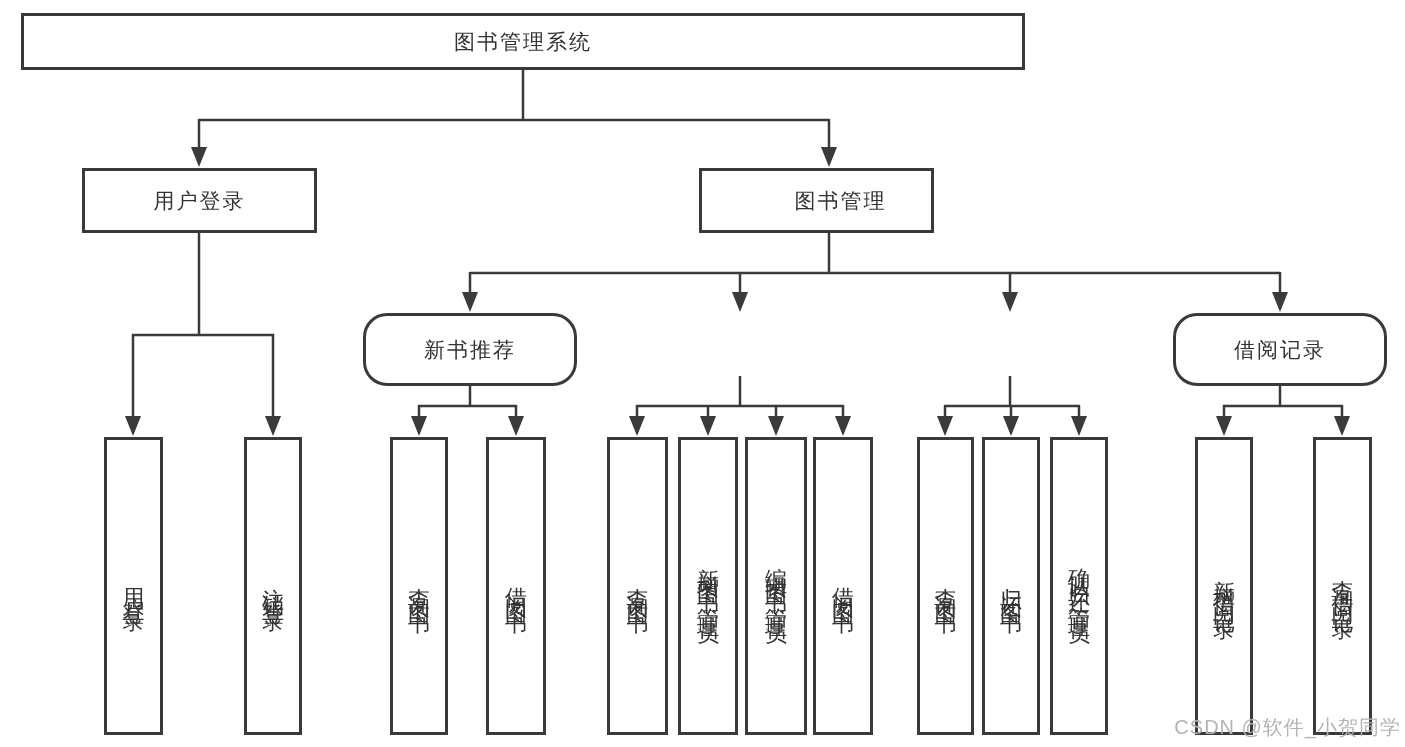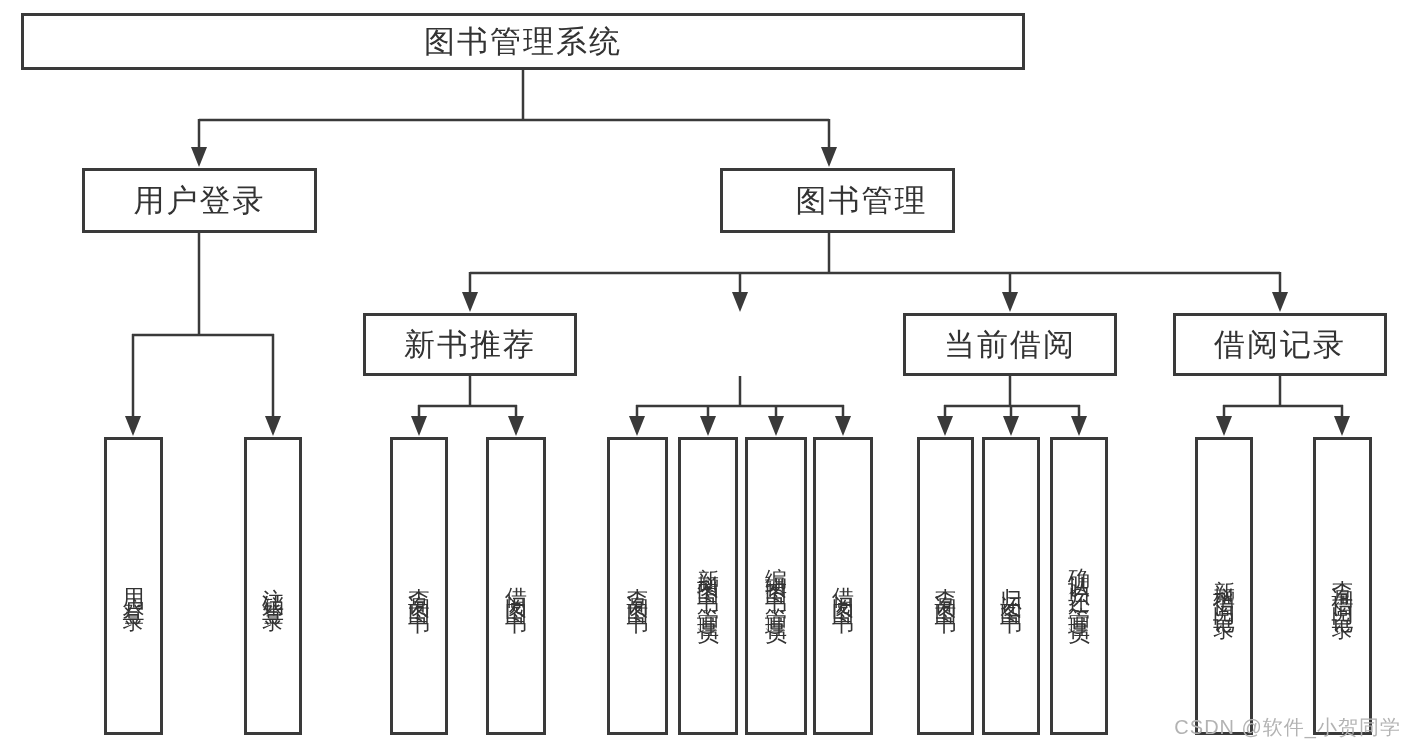--- a/index.html
+++ b/index.html
@@ -25,28 +25,28 @@
     pointer-events:none;
   }
   .box{
     position:absolute;
     background:var(--box-fill);
     border:3px solid var(--box-border);
     display:flex;align-items:center;justify-content:center;
     text-align:center;
   }
   .hlabel{
-    font-size:31px;
+    font-size:21px;
     letter-spacing:2px;
     color:var(--text);
     white-space:nowrap;
   }
   .root{left:21px;top:13px;width:1004px;height:57px;}
   .lvl2{top:168px;width:235px;height:65px;}
-  .lvl3{top:313px;width:214px;height:63px;}
+  .lvl3{top:313px;width:214px;height:73px;border-radius:24px;}
   .leaf{top:437px;height:298px;}
   .vtext{
     writing-mode:vertical-rl;
     text-orientation:mixed;
     font-size:22px;
     line-height:1;
     letter-spacing:8px;
     color:var(--text);
     white-space:nowrap;
   }
@@ -133,30 +133,27 @@
     </g>
   </svg>
 
   <div class="box root">
     <span class="hlabel">图书管理系统</span>
   </div>
 
   <div class="box lvl2" style="left:82px;">
     <span class="hlabel">用户登录</span>
   </div>
-  <div class="box lvl2" style="left:720px;padding-left:48px;">
+  <div class="box lvl2" style="left:699px;padding-left:48px;">
     <span class="hlabel">图书管理</span>
   </div>
 
   <div class="box lvl3" style="left:363px;">
     <span class="hlabel">新书推荐</span>
   </div>
-  <div class="box lvl3" style="left:903px;">
-    <span class="hlabel">当前借阅</span>
-  </div>
   <div class="box lvl3" style="left:1173px;">
     <span class="hlabel">借阅记录</span>
   </div>
 
   <div class="box leaf" style="left:104px;width:59px;">
     <span class="vtext">用户登录</span>
   </div>
   <div class="box leaf" style="left:244px;width:58px;">
     <span class="vtext">注销登录</span>
   </div>

